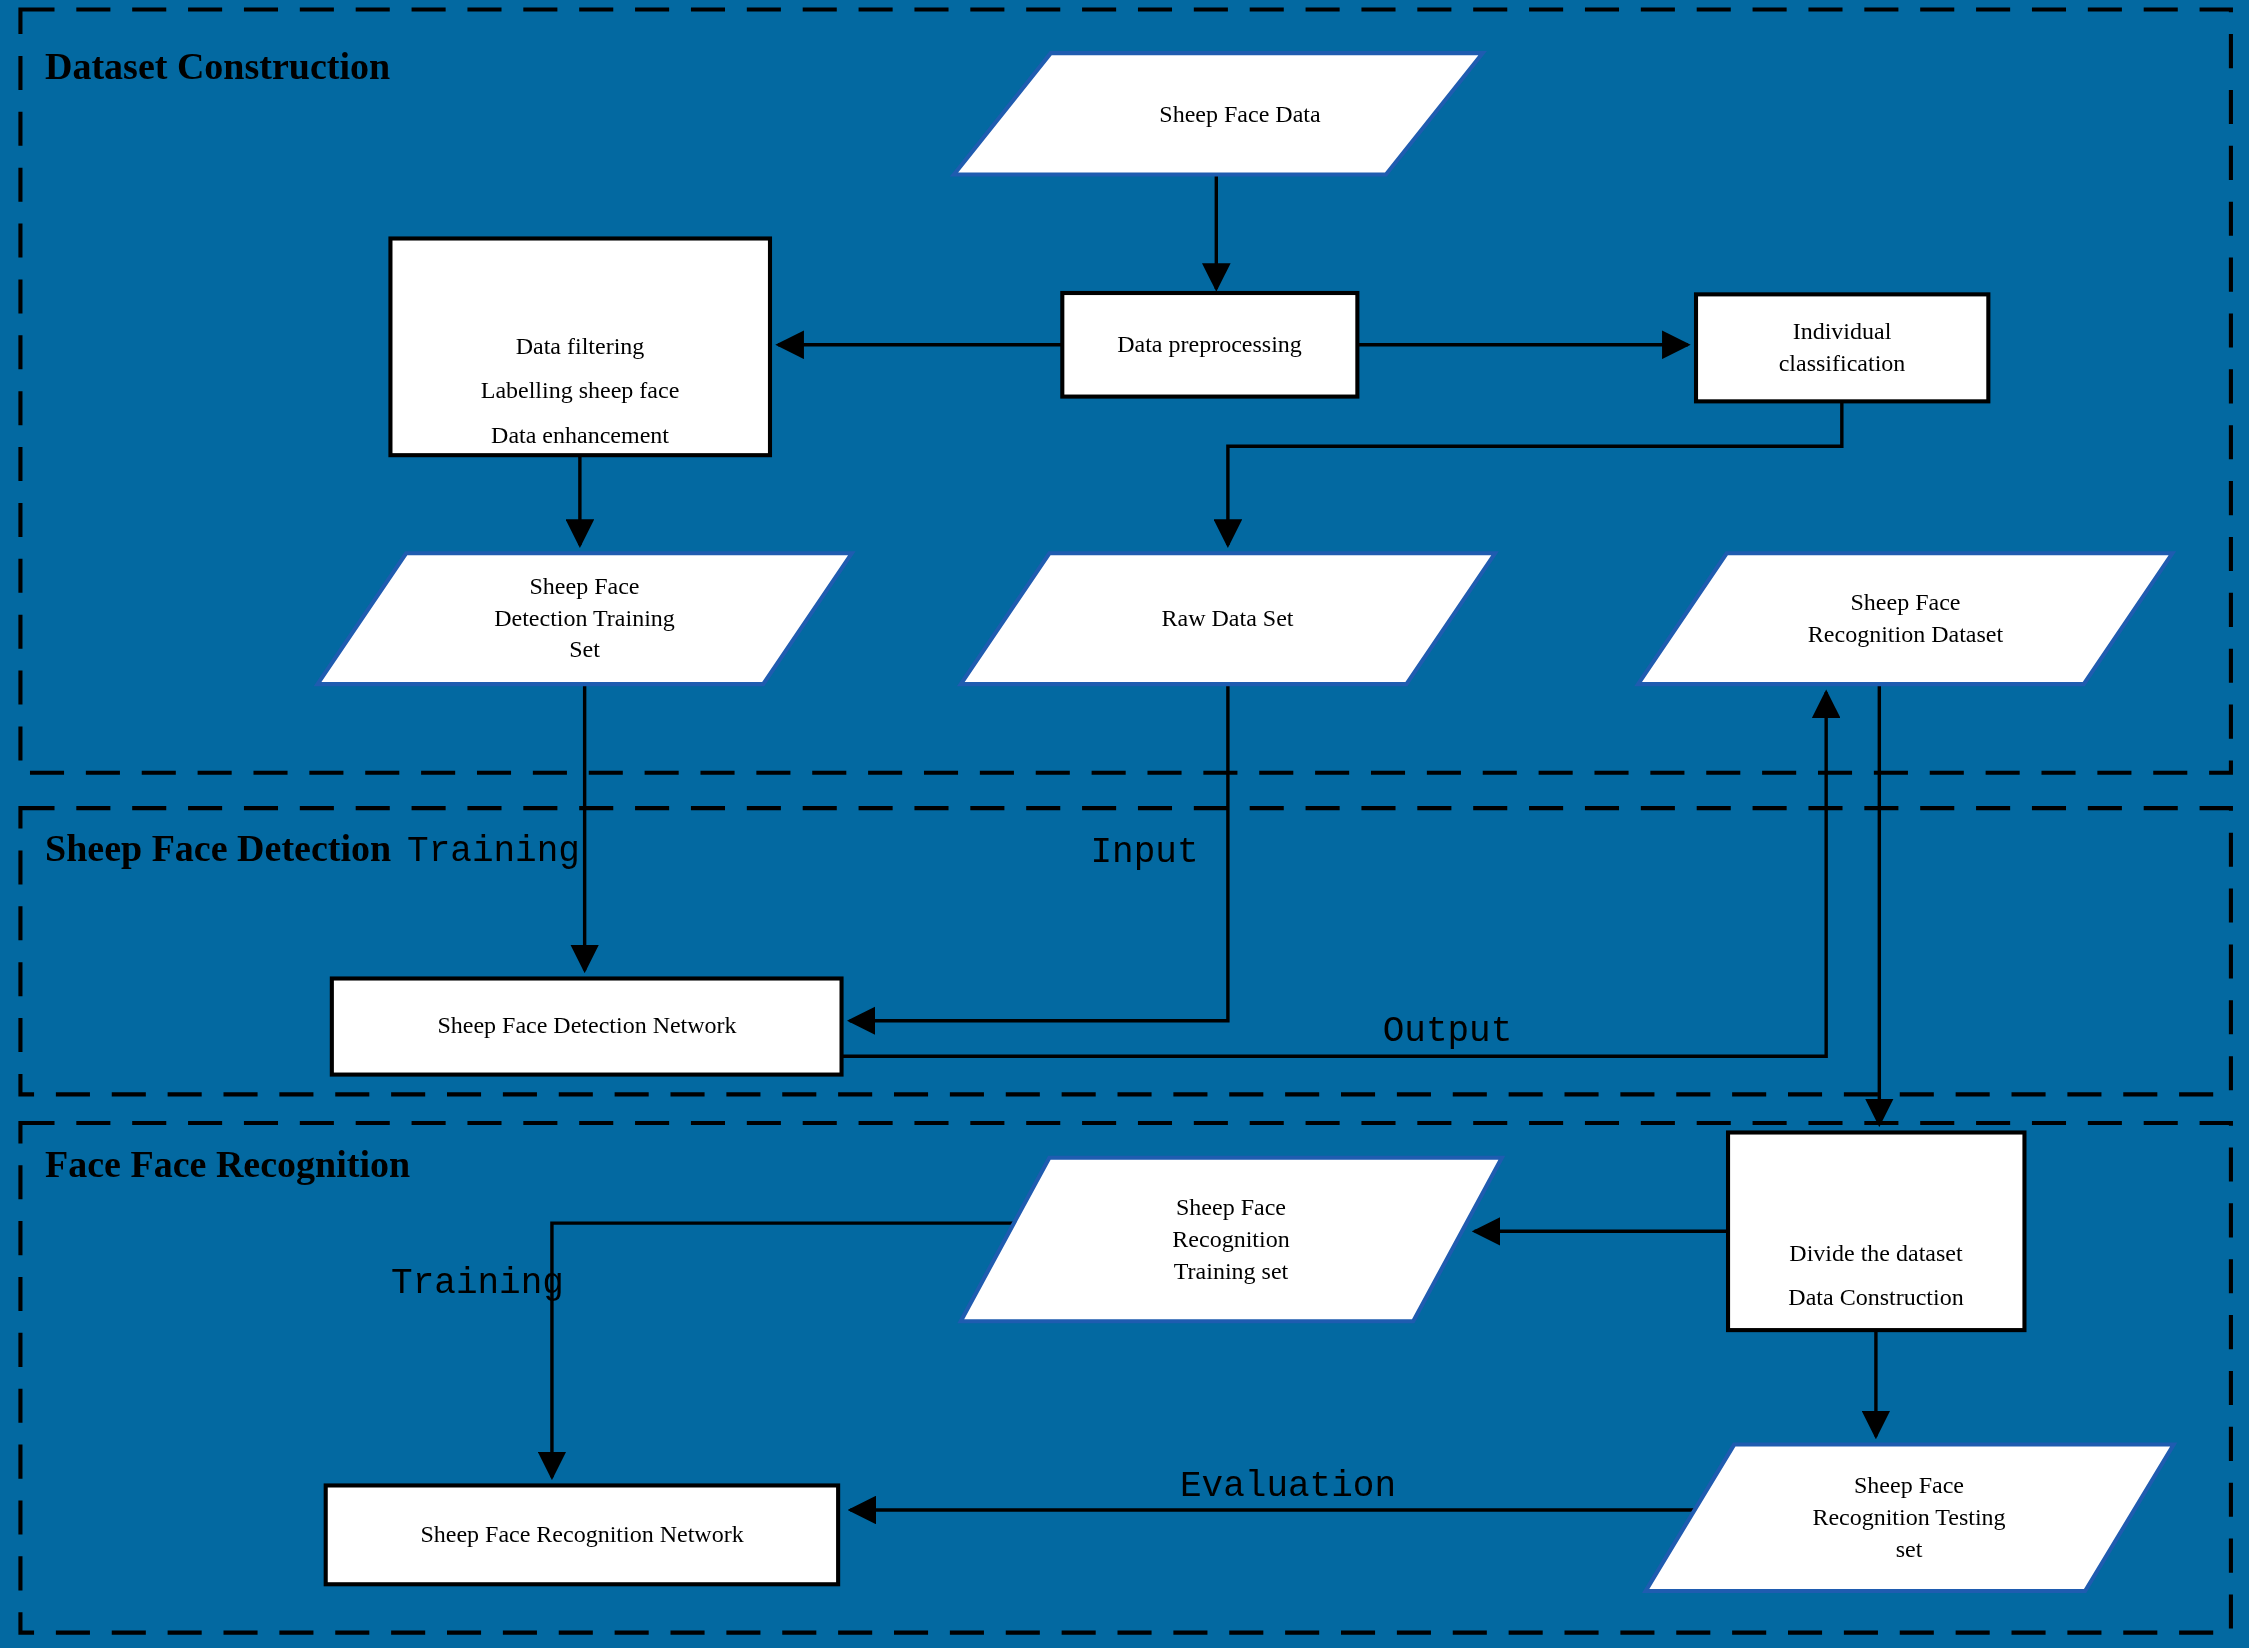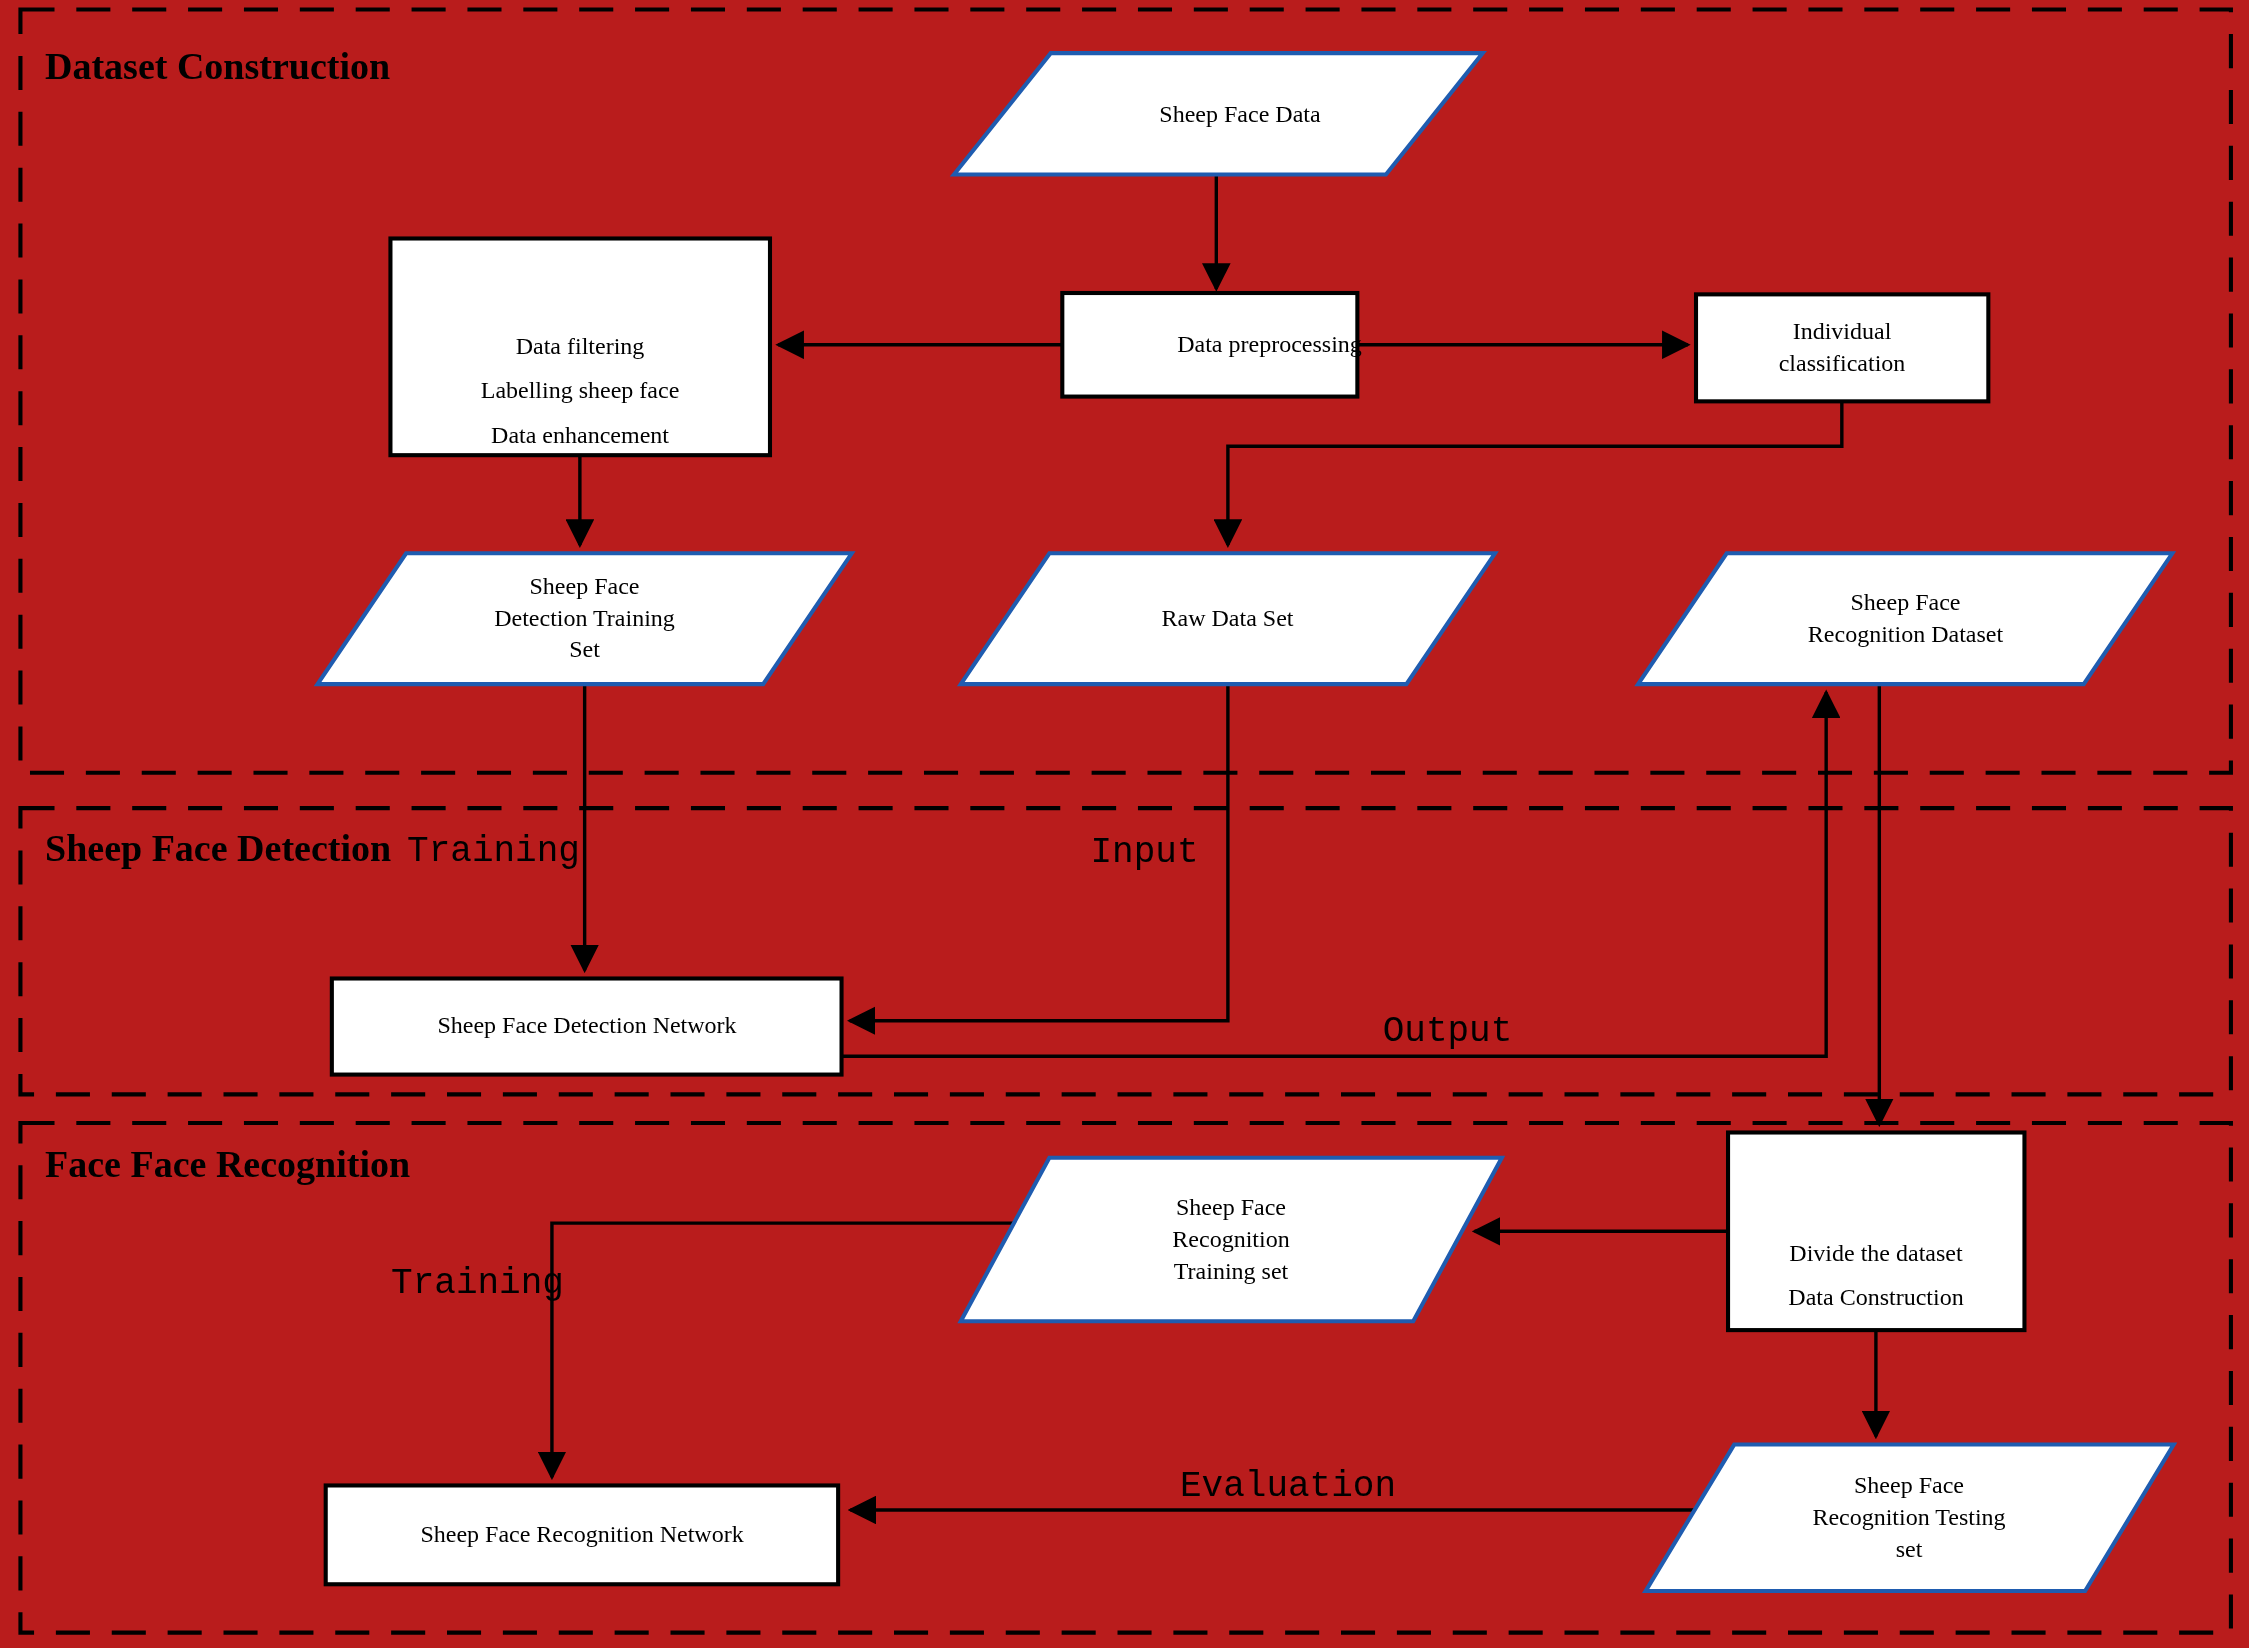--- a/index.html
+++ b/index.html
@@ -1,19 +1,19 @@
 <!DOCTYPE html>
 <html style="font-size:11px"><head>
 <meta charset="utf-8">
 <style>
   html, body { margin:0; padding:0; background:#ffffff; }
   .canvas {
     position:relative;
     width:2250px; height:1649px;
-    background:#b91c1c;
+    background:#0369a1;
     font-family:"Liberation Serif", serif;
     color:#000;
     overflow:hidden;
   }
   svg.layer { position:absolute; left:0; top:0; width:2250px; height:1649px; }
   .section-title {
     position:absolute;
     font-weight:bold;
     font-size:38px;
     white-space:nowrap;
@@ -81,21 +81,21 @@
   </svg>
 
   <div class="section-title" style="left:45px; top:44px;">Dataset Construction</div>
   <div class="section-title" style="left:45px; top:826px;">Sheep Face Detection</div>
   <div class="section-title" style="left:45px; top:1142px;">Face Face Recognition</div>
 
   <div class="txt" style="left:1022px; top:55px; width:436px; height:120px;">Sheep Face Data</div>
   <div class="txt lh-wide" style="left:390px; top:238px; width:380px; height:217px;">Data filtering
 Labelling sheep face
 Data enhancement</div>
-  <div class="txt" style="left:1122px; top:293px; width:295px; height:104px;">Data preprocessing</div>
+  <div class="txt" style="left:1062px; top:293px; width:295px; height:104px;">Data preprocessing</div>
   <div class="txt" style="left:1696px; top:294px; width:292px; height:107px;">Individual
 classification</div>
   <div class="txt" style="left:361px; top:553px; width:447px; height:131px;">Sheep Face
 Detection Training
 Set</div>
   <div class="txt" style="left:1004px; top:553px; width:447px; height:131px;">Raw Data Set</div>
   <div class="txt" style="left:1682px; top:553px; width:447px; height:131px;">Sheep Face
 Recognition Dataset</div>
   <div class="txt" style="left:332px; top:978px; width:510px; height:96px;">Sheep Face Detection Network</div>
   <div class="txt lh-wide" style="left:1728px; top:1132px; width:296px; height:198px;">Divide the dataset

